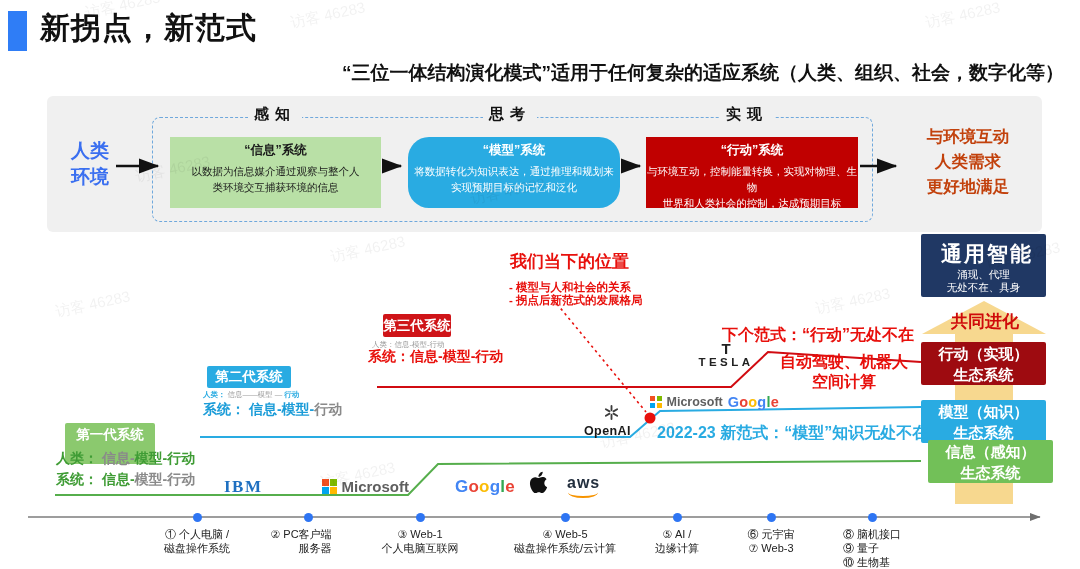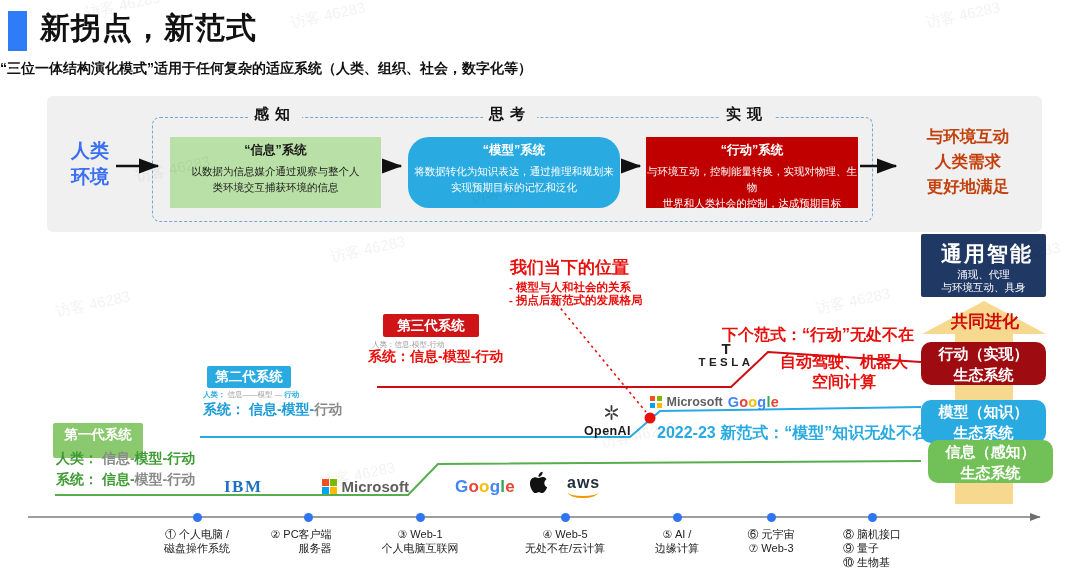--- a/index.html
+++ b/index.html
@@ -3,41 +3,41 @@
 <meta charset="utf-8">
 <style>
   html,body{margin:0;padding:0;}
   .page{position:relative;width:1080px;height:569px;background:#ffffff;overflow:hidden;
         font-family:"Liberation Sans", sans-serif;color:#111;}
   .abs{position:absolute;}
 
   
   .title-square{left:8px;top:11px;width:19px;height:40px;}
   .page-title{left:40px;top:8px;font-size:30px;font-weight:800;letter-spacing:1px;}
-  .subtitle{left:0;top:60px;width:1064px;text-align:left;font-size:14px;font-weight:700;}
+  .subtitle{left:0;top:60px;width:1064px;text-align:right;font-size:19px;font-weight:700;}
 
   
   .flow-panel{left:47px;top:96px;width:995px;height:136px;background:#f0f0f0;border-radius:6px;}
   .flow-dashed{left:152px;top:117px;width:719px;height:103px;border:1.6px dashed #6fa8dc;border-radius:8px;}
   .stage-label{top:105px;font-size:15px;font-weight:800;letter-spacing:6px;background:#f0f0f0;padding:0 6px;z-index:3;}
   .env-label{left:58px;top:138px;width:64px;text-align:center;font-size:19px;font-weight:800;line-height:26px;z-index:3;}
   .stage-box{top:137px;width:212px;height:71px;z-index:2;text-align:center;}
   .stage-box .bt{margin-top:5px;font-size:12.5px;font-weight:800;}
   .stage-box .bl{font-size:10.5px;line-height:16px;}
   .stage-box .bl1{margin-top:4px;}
   .outcome{left:918px;top:124px;width:100px;text-align:center;font-size:16.5px;font-weight:800;line-height:25px;z-index:3;}
 
   
   .coevo-shaft{left:955px;top:330px;width:58px;height:174px;z-index:1;}
   .coevo-head{left:922px;top:301px;width:0;height:0;border-left:62px solid transparent;border-right:62px solid transparent;z-index:1;}
   .coevo-label{left:942px;top:310px;width:86px;text-align:center;font-size:17px;font-weight:800;z-index:6;}
   .agi-box{left:921px;top:234px;width:125px;height:63px;z-index:5;text-align:center;color:#fff;border-radius:2px;}
   .agi-box .t{margin-top:6px;font-size:21px;font-weight:800;letter-spacing:2px;padding-left:7px;}
   .agi-box .s{font-size:10.5px;line-height:13px;}
-  .eco-box{left:921px;width:125px;height:43px;z-index:5;text-align:center;color:#fff;font-size:15px;font-weight:800;line-height:19px;border-radius:10px;padding-top:0;}
+  .eco-box{left:921px;width:125px;height:43px;z-index:5;text-align:center;color:#fff;font-size:15px;font-weight:800;line-height:19px;border-radius:2px;padding-top:0;}
   .eco-box div{margin-top:2px;}
 
   
   .gen-box{z-index:5;text-align:center;color:#fff;font-size:13.5px;font-weight:800;border-radius:2px;}
   .gen-line{z-index:5;font-size:14px;font-weight:700;white-space:nowrap;}
   .gen-tiny{z-index:5;font-size:7.5px;white-space:nowrap;}
 
   
   .ann{z-index:6;white-space:nowrap;font-weight:800;}
 
@@ -114,49 +114,49 @@
     <div>更好地满足</div>
   </div>
 
   <div class="abs coevo-shaft" style="background: rgb(247, 216, 143);"></div>
   <div class="abs coevo-head" style="border-bottom: 33px solid rgb(247, 216, 143);"></div>
   <div class="abs coevo-label" style="color: rgb(207, 10, 10);">共同进化</div>
 
   <div class="abs agi-box" style="background: rgb(32, 56, 100);">
     <div class="t">通用智能</div>
     <div class="s">涌现、代理</div>
-    <div class="s">与环境互动、具身</div>
+    <div class="s">无处不在、具身</div>
   </div>
 
   <div class="abs eco-box" style="top: 342px; background: rgb(158, 11, 16);">
     <div>行动（实现）</div>
     <div>生态系统</div>
   </div>
   <div class="abs eco-box" style="top: 400px; background: rgb(41, 171, 226);">
     <div>模型（知识）</div>
     <div>生态系统</div>
   </div>
   <div class="abs eco-box" style="top: 440px; background: rgb(114, 192, 88); margin-left: 7px;">
     <div>信息（感知）</div>
     <div>生态系统</div>
   </div>
 
-  <div class="abs gen-box" style="left: 383px; top: 314px; width: 96px; height: 23px; line-height: 23px; background: rgb(207, 20, 24);">第三代系统</div>
+  <div class="abs gen-box" style="left: 383px; top: 314px; width: 68px; height: 23px; line-height: 23px; background: rgb(207, 20, 24);">第三代系统</div>
   <div class="abs gen-tiny" style="left:372px;top:340px;color:#9a9a9a;">人类：信息-模型-行动</div>
   <div class="abs gen-line" style="left: 368px; top: 348px; color: rgb(232, 16, 12);">系统：信息-模型-行动</div>
 
   <div class="abs gen-box" style="left: 207px; top: 366px; width: 84px; height: 22px; line-height: 22px; background: rgb(41, 171, 226);">第二代系统</div>
   <div class="abs gen-tiny" style="left:203px;top:390px;"><span style="color: rgb(41, 171, 226); font-weight: 700;">人类： </span><span style="color: rgb(154, 154, 154);">信息——模型 — </span><span style="color: rgb(41, 171, 226); font-weight: 700;">行动</span></div>
   <div class="abs gen-line" style="left:203px;top:401px;"><span style="color: rgb(27, 156, 216); font-weight: 700;">系统： </span><span style="color: rgb(27, 156, 216); font-weight: 700;">信息-模型-</span><span style="color: rgb(138, 138, 138); font-weight: 700;">行动</span></div>
 
-  <div class="abs gen-box" style="left: 53px; top: 423px; width: 90px; height: 35px; line-height: 23px; background: rgb(139, 201, 110);">第一代系统</div>
+  <div class="abs gen-box" style="left: 65px; top: 423px; width: 90px; height: 41px; line-height: 23px; background: rgb(139, 201, 110);">第一代系统</div>
   <div class="abs gen-line" style="left:56px;top:450px;"><span style="color: rgb(63, 156, 53); font-weight: 700;">人类： </span><span style="color: rgb(138, 138, 138); font-weight: 700;">信息-</span><span style="color: rgb(63, 156, 53); font-weight: 700;">模型-行动</span></div>
   <div class="abs gen-line" style="left:56px;top:471px;"><span style="color: rgb(63, 156, 53); font-weight: 700;">系统： </span><span style="color: rgb(63, 156, 53); font-weight: 700;">信息-</span><span style="color: rgb(138, 138, 138); font-weight: 700;">模型-行动</span></div>
 
-  <div class="abs ann" style="left: 510px; top: 256px; font-size: 17px; color: rgb(232, 16, 12);">我们当下的位置</div>
+  <div class="abs ann" style="left: 510px; top: 250px; font-size: 17px; color: rgb(232, 16, 12);">我们当下的位置</div>
   <div class="abs ann" style="left: 509px; top: 280px; font-size: 11.5px; color: rgb(232, 16, 12);">- 模型与人和社会的关系</div>
   <div class="abs ann" style="left: 509px; top: 293px; font-size: 11.5px; color: rgb(232, 16, 12);">- 拐点后新范式的发展格局</div>
 
   <div class="abs ann" style="left: 779px; top: 352px; width: 130px; text-align: center; font-size: 16px; color: rgb(232, 16, 12);">自动驾驶、机器人</div>
   <div class="abs ann" style="left: 722px; top: 325px; font-size: 16px; color: rgb(232, 16, 12);">下个范式：“行动”无处不在</div>
   <div class="abs ann" style="left: 779px; top: 372px; width: 130px; text-align: center; font-size: 16px; color: rgb(232, 16, 12);">空间计算</div>
 
   <div class="abs ann" style="left: 657px; top: 423px; font-size: 16px; color: rgb(41, 171, 226);">2022-23 新范式：“模型”知识无处不在</div>
 
   <div class="abs logo tesla" style="left:698px;top:342px;">
@@ -226,21 +226,21 @@
         <div>服务器</div>
       </div>
       <div class="tl-dot" style="left: 415.5px;"></div>
       <div class="tl-item" style="left: 420px;">
         <div>③ Web-1</div>
         <div>个人电脑互联网</div>
       </div>
       <div class="tl-dot" style="left: 560.5px;"></div>
       <div class="tl-item" style="left: 565px;">
         <div>④ Web-5</div>
-        <div>无处不在/云计算</div>
+        <div>磁盘操作系统/云计算</div>
       </div>
       <div class="tl-dot" style="left: 672.5px;"></div>
       <div class="tl-item" style="left: 677px;">
         <div>⑤ AI /</div>
         <div>边缘计算</div>
       </div>
       <div class="tl-dot" style="left: 766.5px;"></div>
       <div class="tl-item" style="left: 771px;">
         <div>⑥ 元宇宙</div>
         <div>⑦ Web-3</div>

